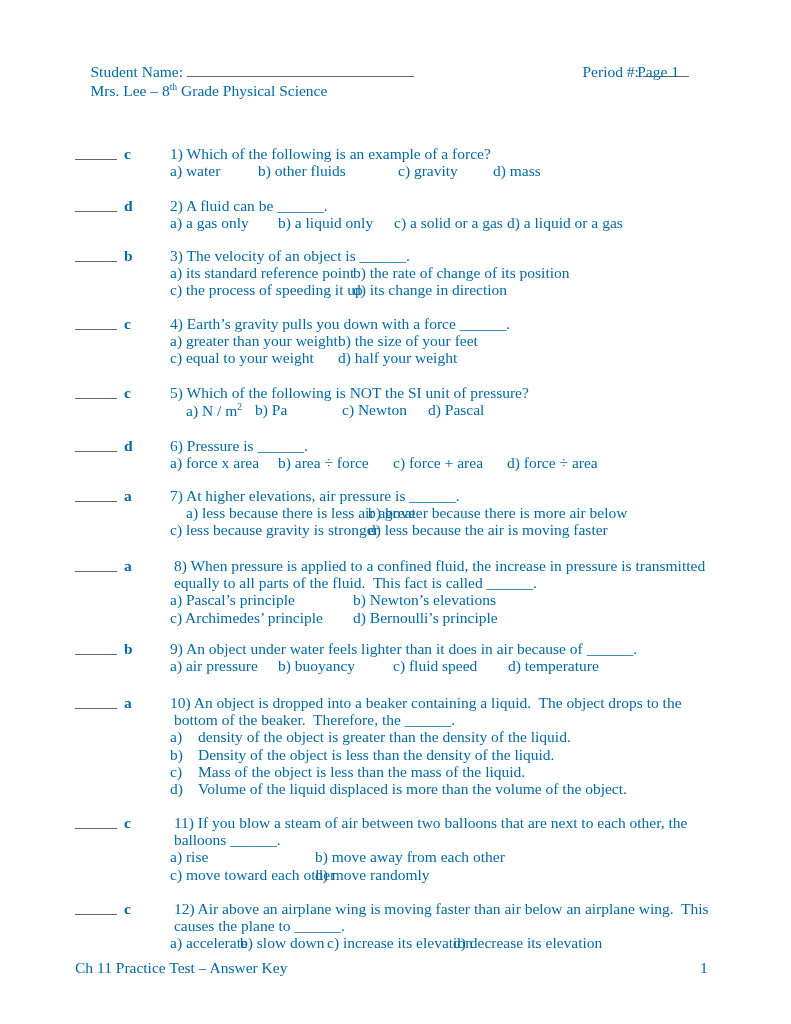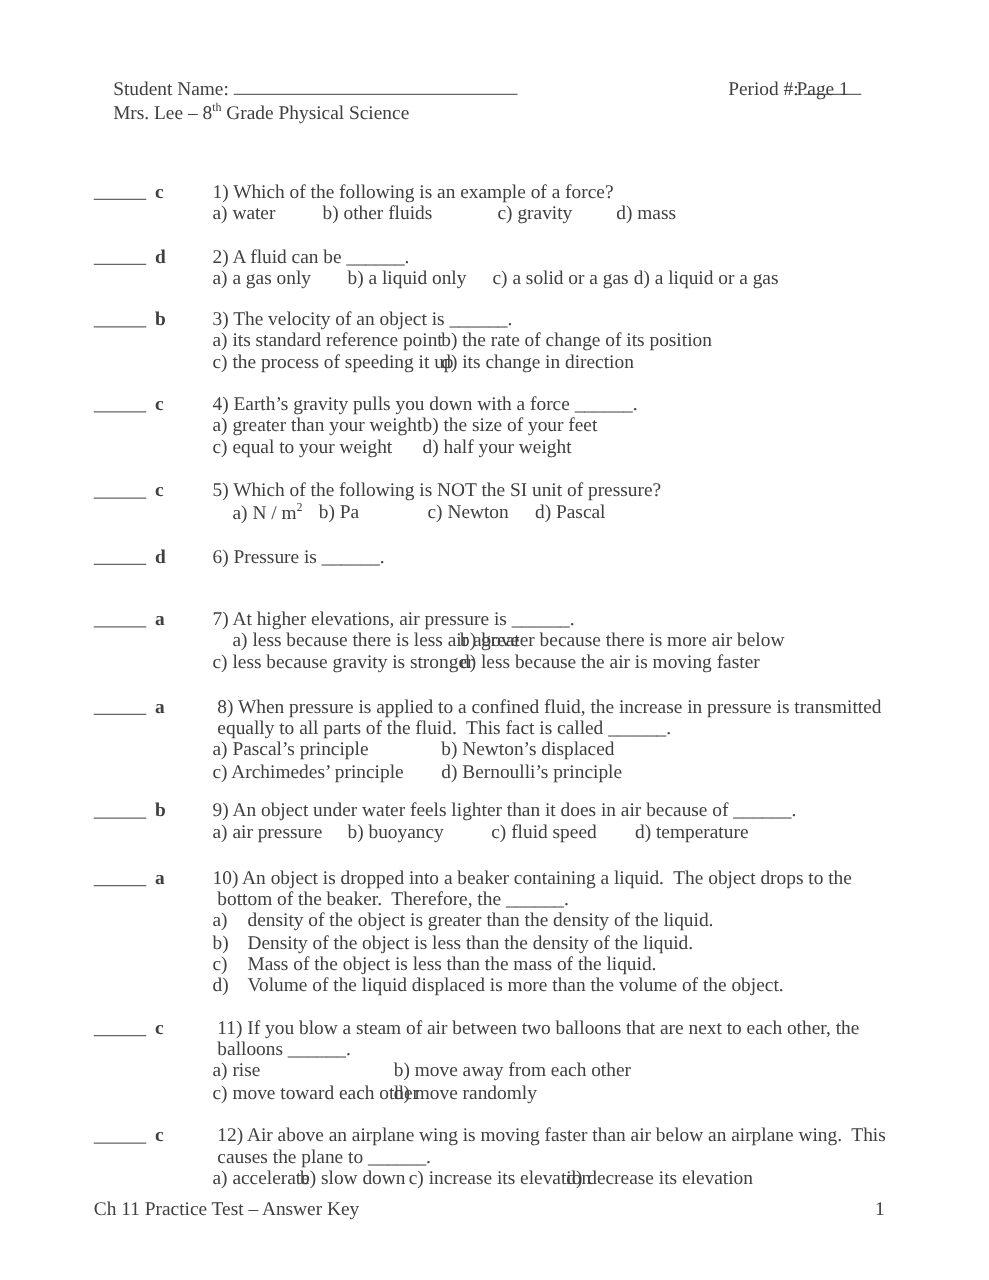--- a/index.html
+++ b/index.html
@@ -1,19 +1,19 @@
 <!DOCTYPE html>
 <html><head>
 <meta charset="utf-8">
 <style>
   html,body { margin:0; padding:0; background:#ffffff; }
   .page {
     position:relative; width:791px; height:1024px; background:#ffffff;
     font-family:"Liberation Serif","DejaVu Serif",serif;
-    font-size:15.5px; color:#404040; overflow:hidden;
+    font-size:15.5px; color:#0369a1; overflow:hidden;
   }
   .abs { position:absolute; white-space:pre; }
   .title {
     position:absolute; top:99px; left:0; width:791px; text-align:center;
     font-weight:bold; font-size:18.5px; white-space:pre;
   }
   .blank-line {
     display:inline-block; height:0.78em; border-bottom:1.4px solid #666;
     margin-left:4px; vertical-align:baseline;
   }
@@ -88,38 +88,39 @@
         <div class="q-content">
           <div class="line">5) Which of the following is NOT the SI unit of pressure?</div>
           <div class="line"><span class="seg" style="left: 16px;">a) N / m<sup>2</sup></span><span class="seg" style="left: 85px;">b) Pa</span><span class="seg" style="left: 172px;">c) Newton</span><span class="seg" style="left: 258px;">d) Pascal</span></div>
         </div>
       </div>
       <div class="q-block" style="top: 437px;">
         <span class="ans-blank"></span>
         <span class="ans-letter">d</span>
         <div class="q-content">
           <div class="line">6) Pressure is ______.</div>
+          <div class="line"><span class="seg" style="left: 0px;">a) force x area</span><span class="seg" style="left: 108px;">b) area ÷ force</span><span class="seg" style="left: 223px;">c) force + area</span><span class="seg" style="left: 337px;">d) force ÷ area</span></div>
         </div>
       </div>
       <div class="q-block" style="top: 487px;">
         <span class="ans-blank"></span>
         <span class="ans-letter">a</span>
         <div class="q-content">
           <div class="line">7) At higher elevations, air pressure is ______.</div>
           <div class="line"><span class="seg" style="left: 16px;">a) less because there is less air above</span><span class="seg" style="left: 198px;">b) greater because there is more air below</span></div>
           <div class="line"><span class="seg" style="left: 198px;">d) less because the air is moving faster</span><span class="seg" style="left: 0px;">c) less because gravity is stronger</span></div>
         </div>
       </div>
       <div class="q-block" style="top: 557px;">
         <span class="ans-blank"></span>
         <span class="ans-letter">a</span>
         <div class="q-content">
           <div class="line"> 8) When pressure is applied to a confined fluid, the increase in pressure is transmitted</div>
           <div class="line"> equally to all parts of the fluid.  This fact is called ______.</div>
-          <div class="line"><span class="seg" style="left: 0px;">a) Pascal’s principle</span><span class="seg" style="left: 183px;">b) Newton’s displaced</span></div>
+          <div class="line"><span class="seg" style="left: 0px;">a) Pascal’s principle</span><span class="seg" style="left: 183px;">b) Newton’s elevations</span></div>
           <div class="line"><span class="seg" style="left: 0px;">c) Archimedes’ principle</span><span class="seg" style="left: 183px;">d) Bernoulli’s principle</span></div>
         </div>
       </div>
       <div class="q-block" style="top: 640px;">
         <span class="ans-blank"></span>
         <span class="ans-letter">b</span>
         <div class="q-content">
           <div class="line">9) An object under water feels lighter than it does in air because of ______.</div>
           <div class="line"><span class="seg" style="left: 0px;">a) air pressure</span><span class="seg" style="left: 108px;">b) buoyancy</span><span class="seg" style="left: 223px;">c) fluid speed</span><span class="seg" style="left: 338px;">d) temperature</span></div>
         </div>

